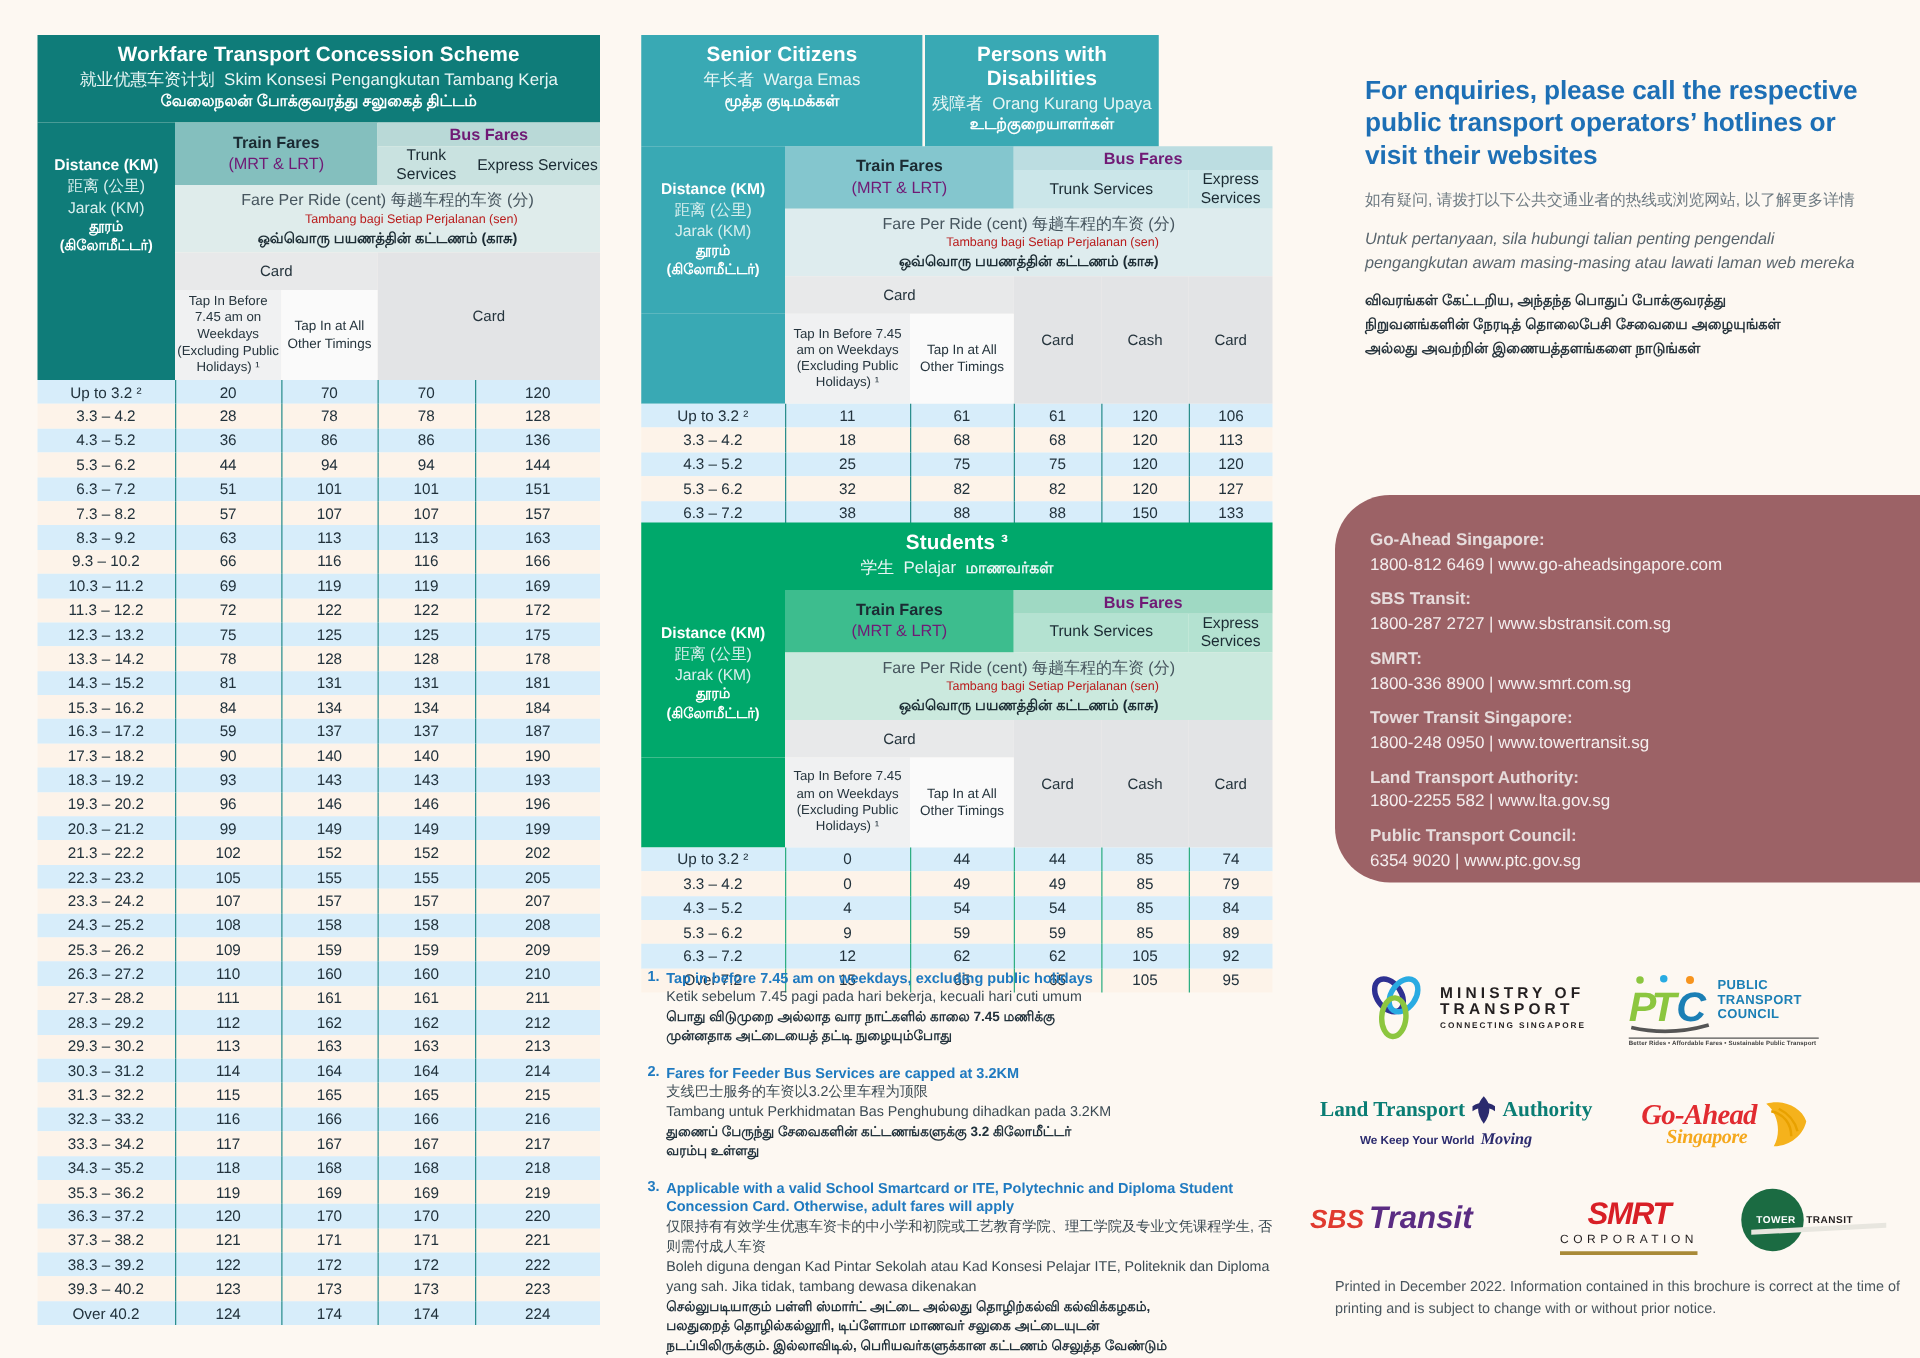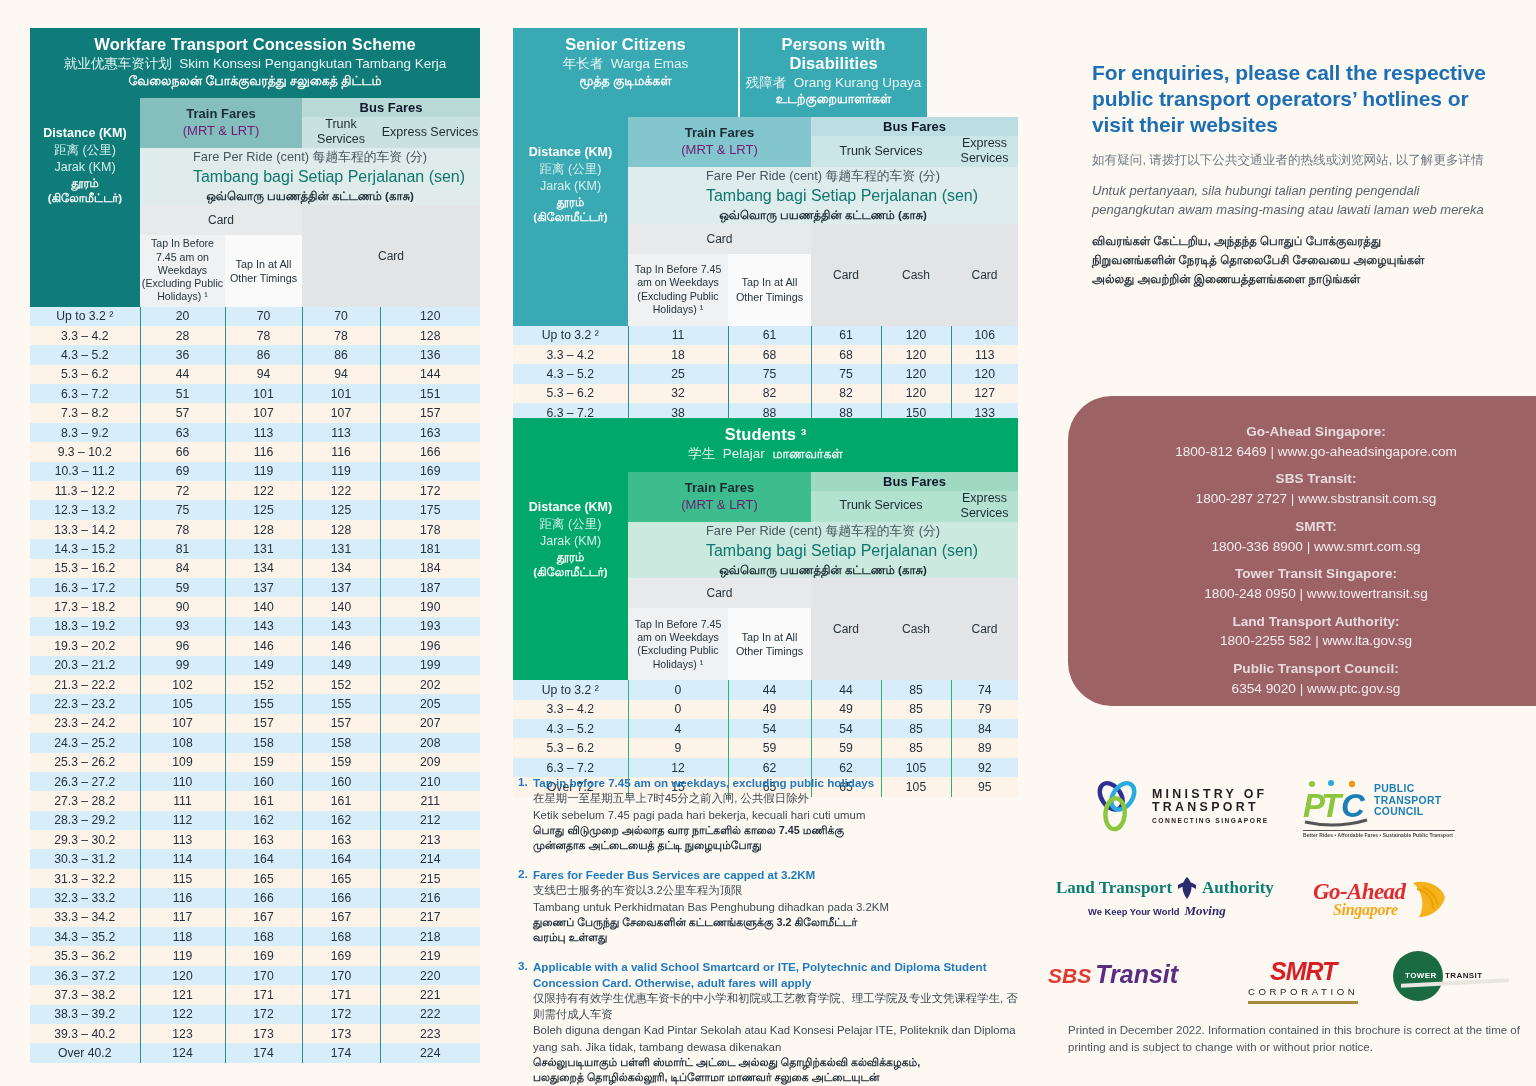--- a/index.html
+++ b/index.html
@@ -26,26 +26,26 @@
   .hdr-dist { color:#fff; text-align:center; vertical-align:middle; line-height:1.35; }
   .hdr-dist .l1 { font-size:12.5px; font-weight:bold; }
   .hdr-dist .l2 { font-size:12.5px; color:#d8efee; }
   .hdr-dist .l3 { font-size:12.5px; color:#d8efee; }
   .hdr-dist .l4 { font-size:11.5px; font-weight:bold; }
   .hdr-dist .l5 { font-size:11.5px; font-weight:bold; }
 
   .hdr-train { text-align:center; vertical-align:middle; line-height:1.3; }
   .hdr-train .a { font-size:13px; font-weight:bold; color:#1b2b33; }
   .hdr-train .b { font-size:13px; color:#701a75; }
-  .hdr-bus { text-align:center; vertical-align:middle; font-size:13px; font-weight:bold; color:#0f172a; }
+  .hdr-bus { text-align:center; vertical-align:middle; font-size:13px; font-weight:bold; color:#701a75; }
   .hdr-sub { text-align:center; vertical-align:middle; font-size:12.5px; color:#1b2b33; line-height:1.25; }
 
   .fare-per-ride { text-align:center; vertical-align:middle; line-height:1.4; padding:5px 2px;}
   .fare-per-ride .x1 { font-size:12.8px; color:#46555e; }
-  .fare-per-ride .x2 { font-size:16px; color:#0f766e;margin-left:38px; }
+  .fare-per-ride .x2 { font-size:10px; color:#b91c1c;margin-left:38px; }
   .fare-per-ride .x3 { font-size:11.6px; color:#1b2b33; font-weight:bold; }
 
   .card-row { text-align:center; vertical-align:middle; font-size:12px; color:#25343d; background:#e3e4e6; }
   .tapcell { text-align:center; vertical-align:middle; font-size:10.6px; color:#25343d; line-height:1.25; background:#f0f1f2; padding:4px 2px; }
   .tapcell2 { text-align:center; vertical-align:middle; font-size:10.8px; color:#25343d; line-height:1.3; background:#fafafa; padding:4px 2px; }
   .cardcell { text-align:center; vertical-align:middle; font-size:12px; color:#25343d; background:#e3e4e6; }
 
   tbody tr.odd td { background:#d7edfa; }
   tbody tr.even td { background:#fdf3e9; }
   tbody td { font-size:12.2px; text-align:center; height:19.4px; color:#22323c; }
@@ -97,21 +97,20 @@
   #enq .zh { font-size:12.6px; color:#6f7b83; line-height:1.5; margin-top:13px;}
   #enq .ms { font-size:13px; color:#59656d; font-style:italic; line-height:1.48; margin-top:11px;}
   #enq .ta { font-size:11.6px; color:#27343c; font-weight:bold; line-height:1.62; margin-top:13px;}
 
   #contacts {
     position:absolute; left:1068px; top:396px; width:468px; height:310px;
     background:#9c6266;
     border-top-left-radius:44px;
     border-bottom-left-radius:44px;
     padding:26px 0 0 28px;
-    text-align:center;
   }
   #contacts .c-name { font-size:13.6px; font-weight:bold; color:#e6dcdc; line-height:1.45; }
   #contacts .c-val  { font-size:13.6px; color:#f4eeee; line-height:1.45; margin-bottom:8px; }
 
   
   #logos { position:absolute; left:1048px; top:765px; width:460px; height:210px; }
   .logo { position:absolute; }
 
   .mot-text { font-family:"Liberation Sans", sans-serif; }
   .mot-l1 { font-size:12.4px; letter-spacing:3.3px; font-weight:bold; color:#231f20; line-height:1.08;}
@@ -702,21 +701,20 @@
           </tr>
         </tbody>
     </table>
   </div>
 
   <div id="notes">
       <div class="note">
         <div class="note-num">1.</div>
         <div class="note-body">
           <div class="note-en">Tap in before 7.45 am on weekdays, excluding public holidays</div>
-          <div class="note-zh">在星期一至星期五早上7时45分之前入闸, 公共假日除外</div>
           <div class="note-ms">Ketik sebelum 7.45 pagi pada hari bekerja, kecuali hari cuti umum</div>
           <div class="note-ta">பொது விடுமுறை அல்லாத வார நாட்களில் காலை 7.45 மணிக்கு</div>
           <div class="note-ta">முன்னதாக அட்டையைத் தட்டி நுழையும்போது</div>
         </div>
       </div>
       <div class="note">
         <div class="note-num">2.</div>
         <div class="note-body">
           <div class="note-en">Fares for Feeder Bus Services are capped at 3.2KM</div>
           <div class="note-zh">支线巴士服务的车资以3.2公里车程为顶限</div>

